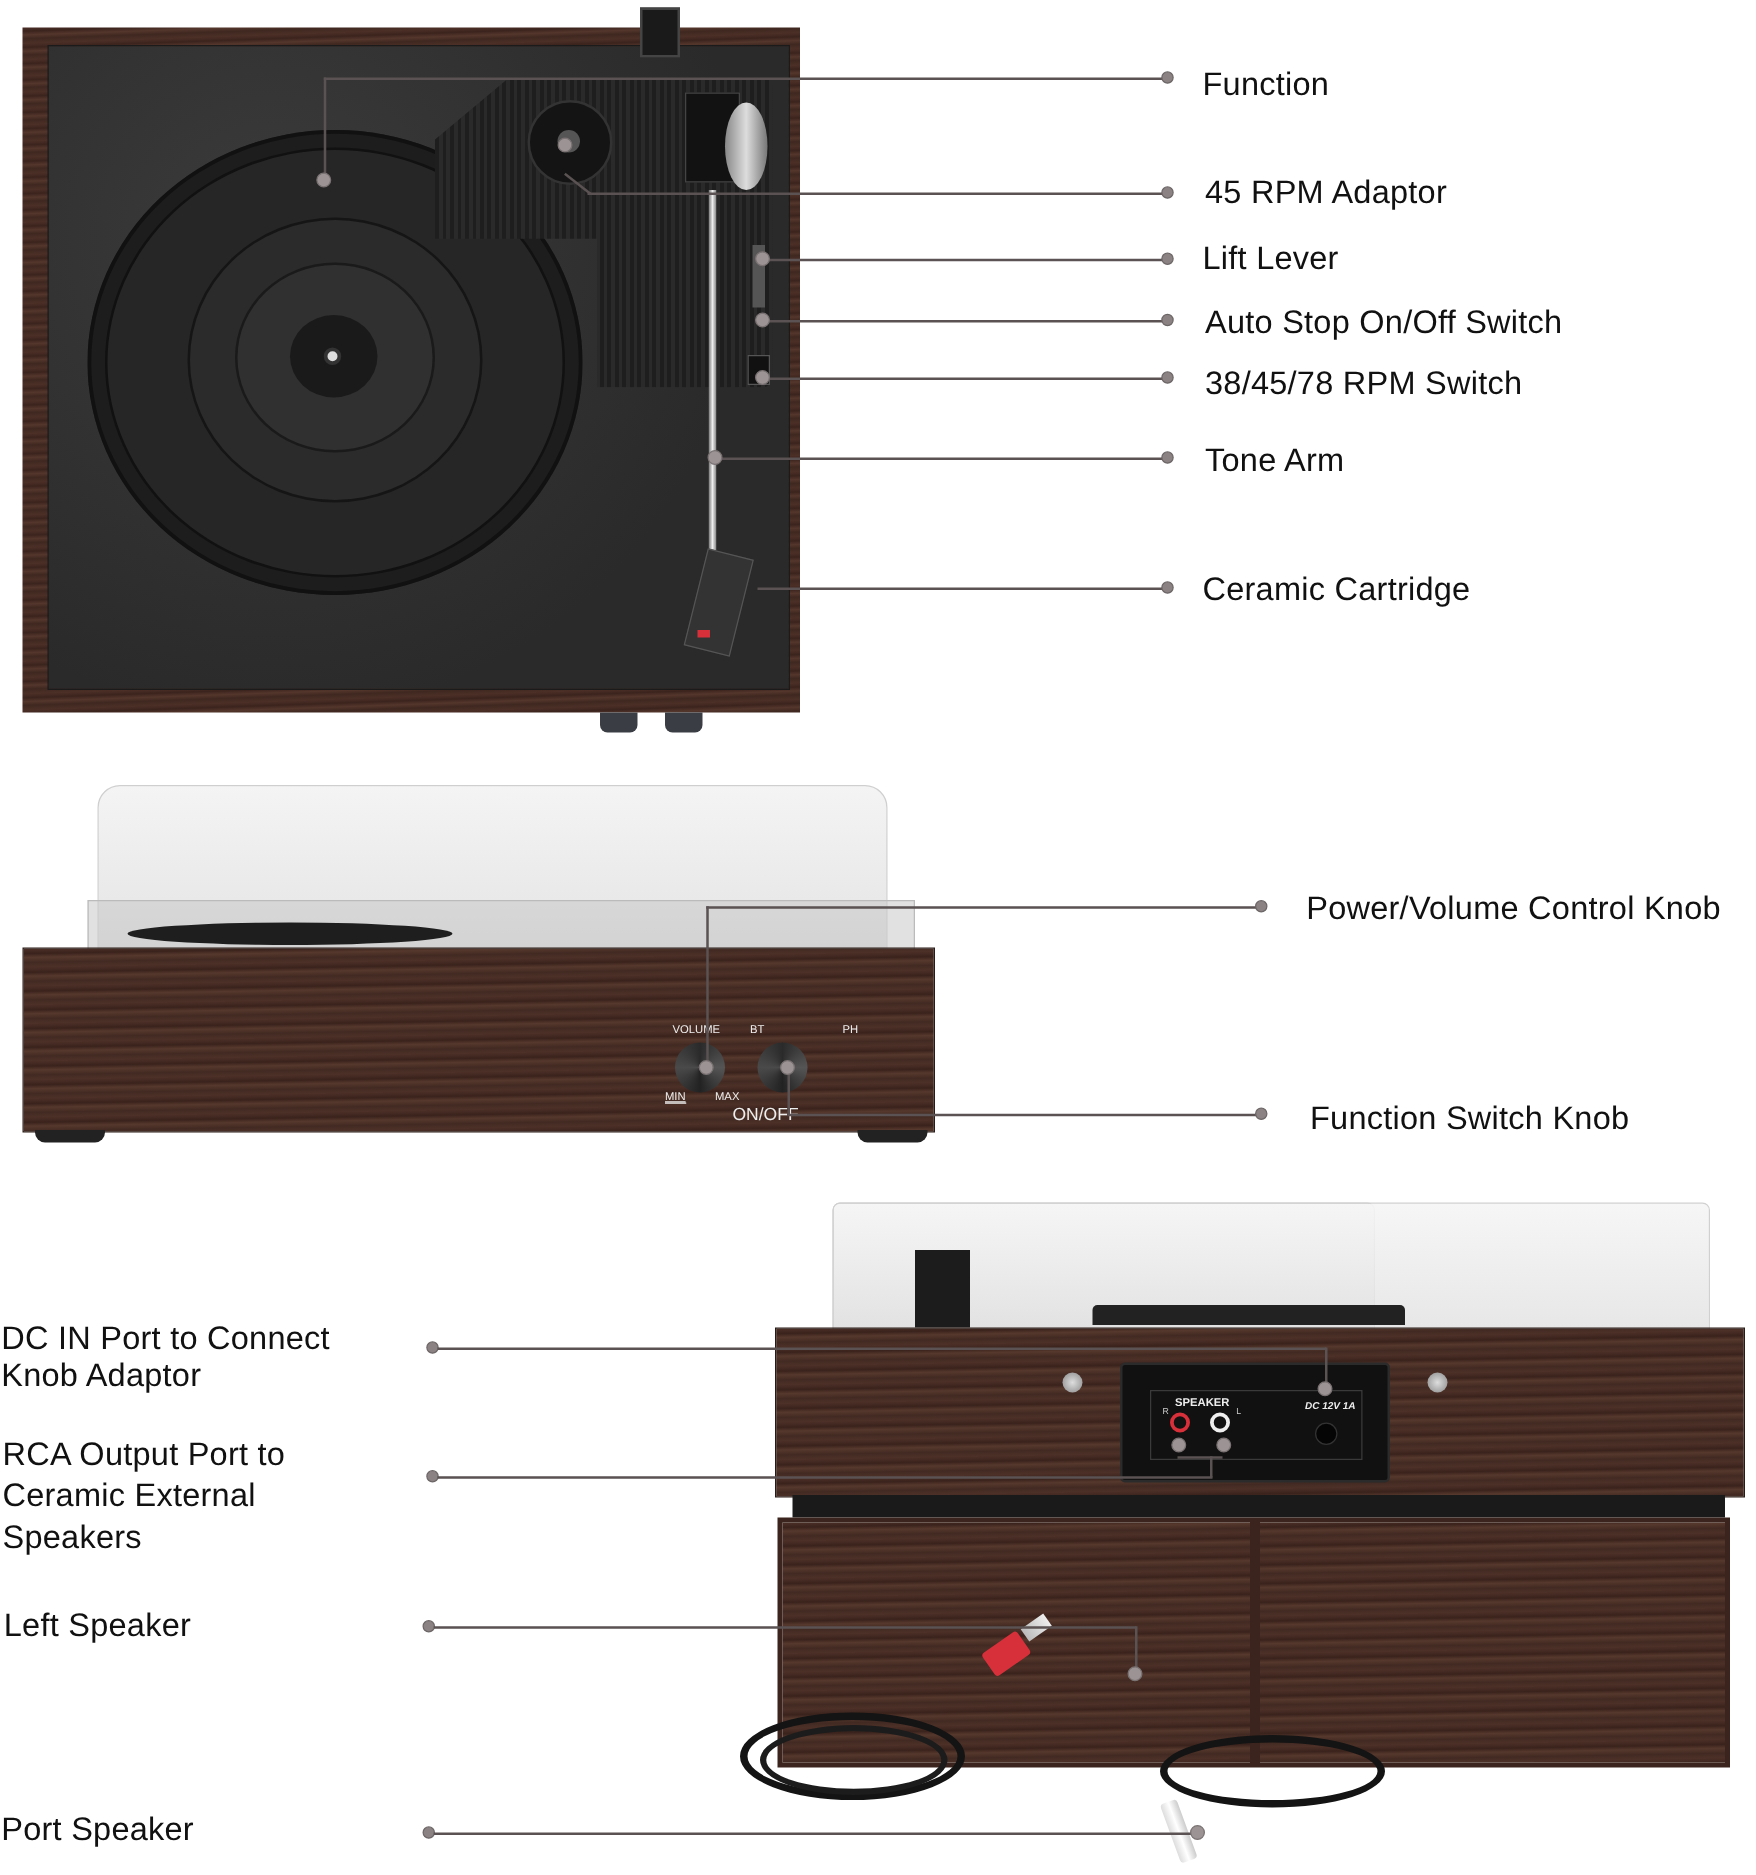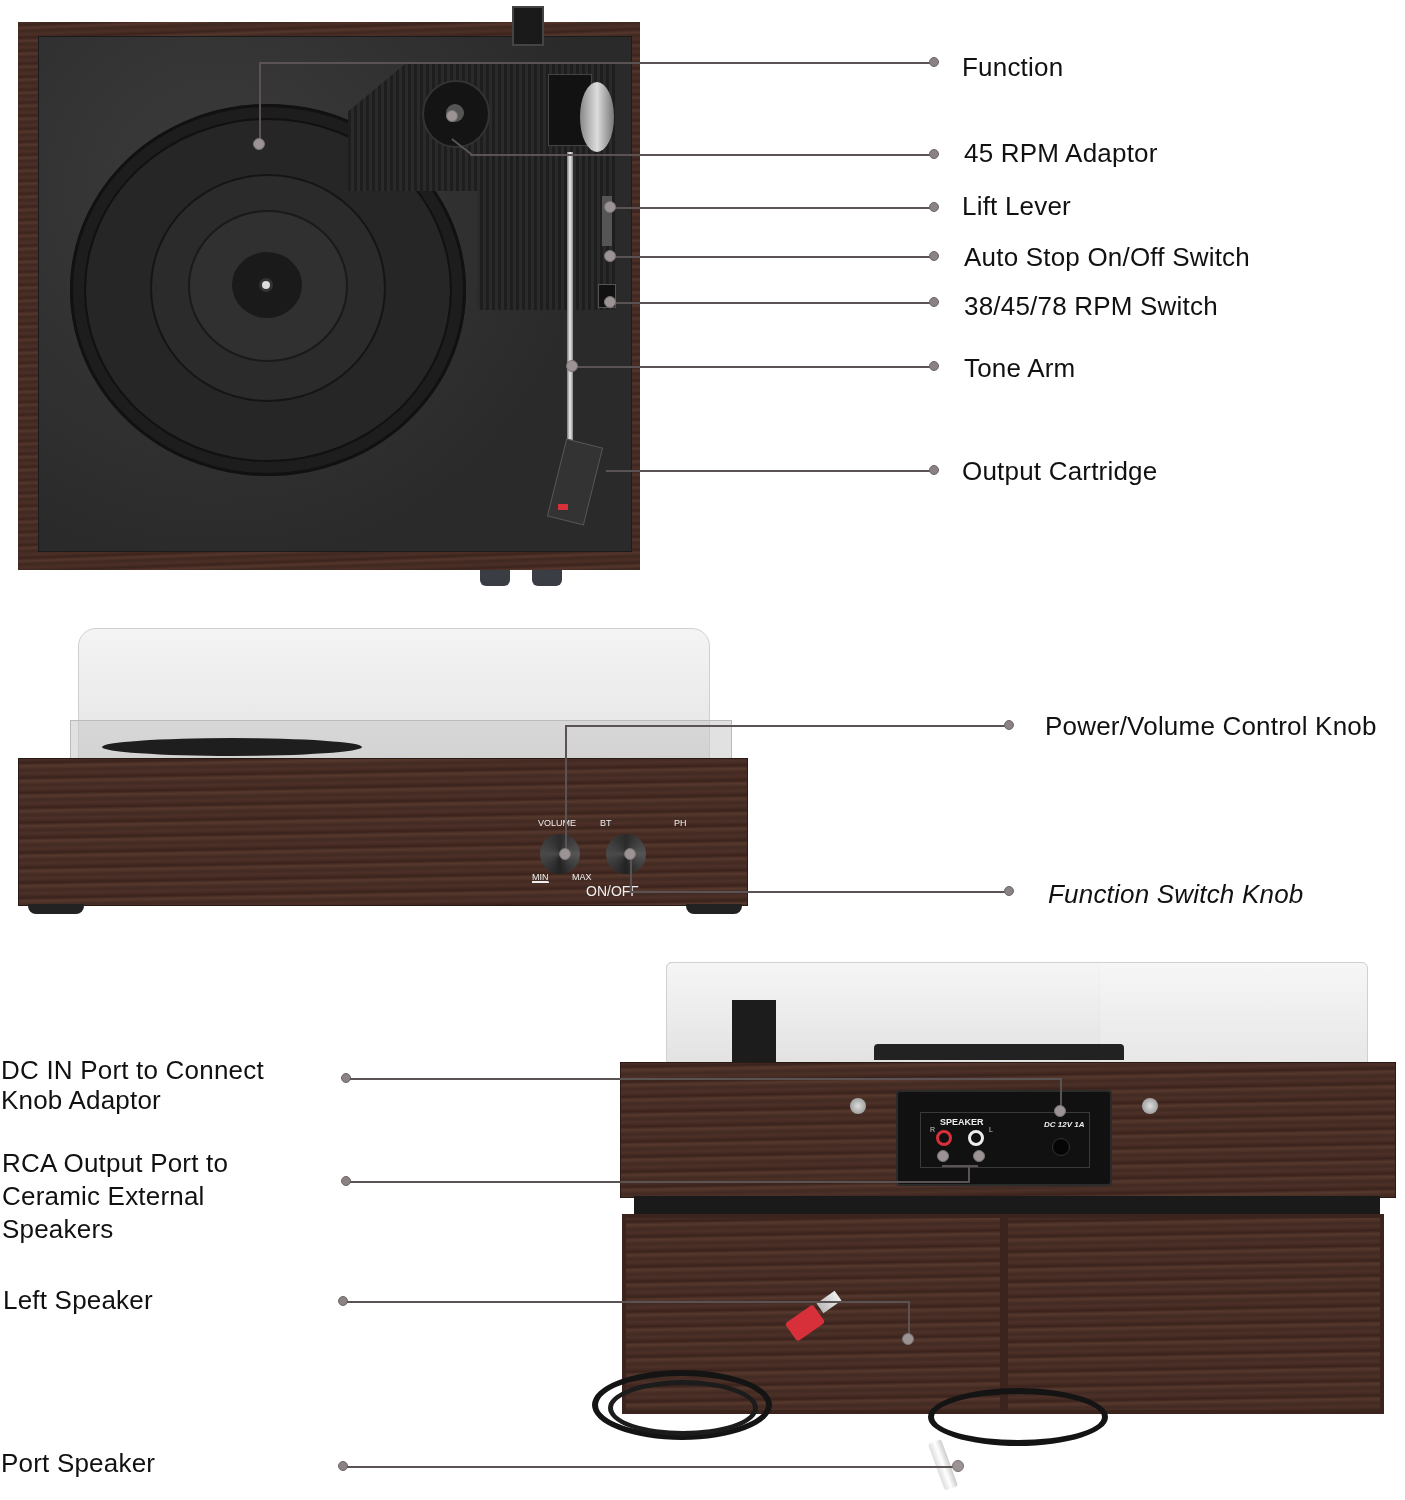--- a/index.html
+++ b/index.html
@@ -77,21 +77,21 @@
 <div class="dot" style="left:929px;top:297px;"></div>
 <div class="label" style="left:964px;top:291px;">38/45/78 RPM Switch</div>
 
 <div class="line" style="left:574px;top:366px;width:360px;height:1.5px;"></div>
 <div class="pdot" style="left:566px;top:360px;"></div>
 <div class="dot" style="left:929px;top:361px;"></div>
 <div class="label" style="left:964px;top:353px;">Tone Arm</div>
 
 <div class="line" style="left:606px;top:470px;width:328px;height:1.5px;"></div>
 <div class="dot" style="left:929px;top:465px;"></div>
-<div class="label" style="left:962px;top:456px;">Output Cartridge</div>
+<div class="label" style="left:962px;top:456px;">Ceramic Cartridge</div>
 
 <div class="abs" style="left:18px;top:620px;width:732px;height:298px;">
 
   <div class="abs" style="left:60px;top:8px;width:630px;height:150px;background:linear-gradient(180deg,#f4f4f4,#e9e9e9 60%,#dcdcdc);border:1px solid #cfcfcf;border-radius:18px 18px 4px 4px;"></div>
   <div class="abs" style="left:52px;top:100px;width:660px;height:56px;background:rgba(200,200,200,0.55);border:1px solid #bbb;"></div>
   <div class="abs" style="left:84px;top:118px;width:260px;height:18px;border-radius:50%;background:#1e1e1e;"></div>
 
   <div class="abs wood2" style="left:0;top:138px;width:728px;height:146px;border:1px solid #2a1a15;"></div>
 
   <div class="abs" style="left:10px;top:284px;width:56px;height:10px;background:#222;border-radius:0 0 8px 8px;"></div>
@@ -111,21 +111,21 @@
 <div class="line" style="left:565px;top:725px;width:1.5px;height:128px;"></div>
 <div class="line" style="left:565px;top:725px;width:444px;height:1.5px;"></div>
 <div class="pdot" style="left:559px;top:848px;"></div>
 <div class="dot" style="left:1004px;top:720px;"></div>
 <div class="label" style="left:1045px;top:711px;">Power/Volume Control Knob</div>
 
 <div class="line" style="left:630px;top:854px;width:1.5px;height:38px;"></div>
 <div class="line" style="left:630px;top:891px;width:379px;height:1.5px;"></div>
 <div class="pdot" style="left:624px;top:848px;"></div>
 <div class="dot" style="left:1004px;top:886px;"></div>
-<div class="label" style="left:1048px;top:879px;font-style:italic;">Function Switch Knob</div>
+<div class="label" style="left:1048px;top:879px;">Function Switch Knob</div>
 
 <div class="abs" style="left:618px;top:960px;width:780px;height:540px;">
 
   <div class="abs" style="left:48px;top:2px;width:432px;height:100px;background:linear-gradient(180deg,#f7f7f7,#e6e6e6);border:1px solid #d0d0d0;border-radius:6px 6px 0 0;"></div>
   <div class="abs" style="left:48px;top:2px;width:700px;height:100px;background:linear-gradient(180deg,rgba(245,245,245,0.9),rgba(225,225,225,0.8));border:1px solid #d0d0d0;border-radius:6px 6px 0 0;"></div>
   <div class="abs" style="left:114px;top:40px;width:44px;height:62px;background:#1c1c1c;"></div>
   <div class="abs" style="left:256px;top:84px;width:250px;height:16px;background:#222;border-radius:4px 4px 0 0;"></div>
 
   <div class="abs wood2" style="left:2px;top:102px;width:774px;height:134px;border:1px solid #2a1a15;"></div>
 

